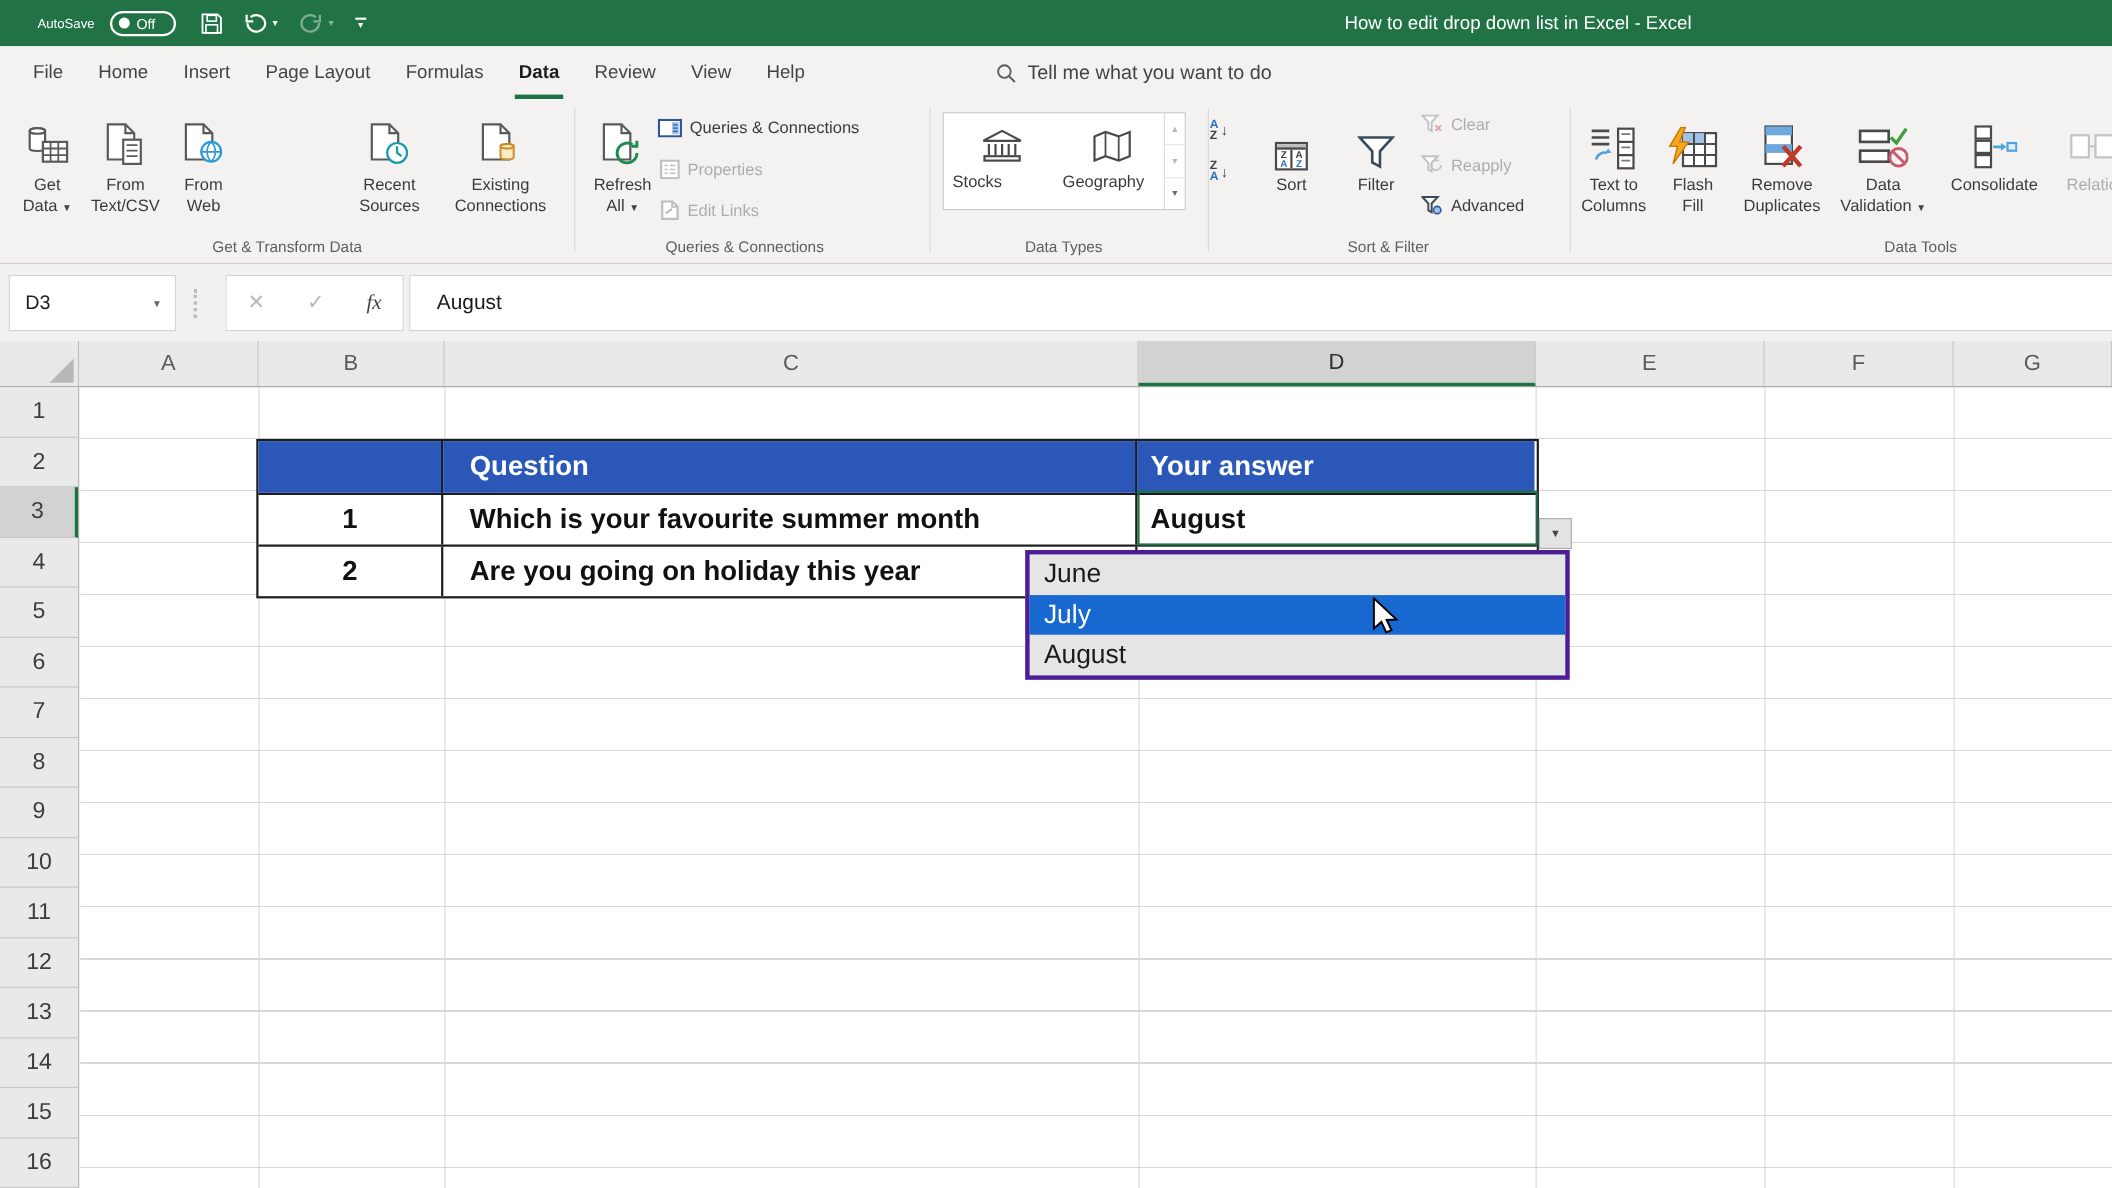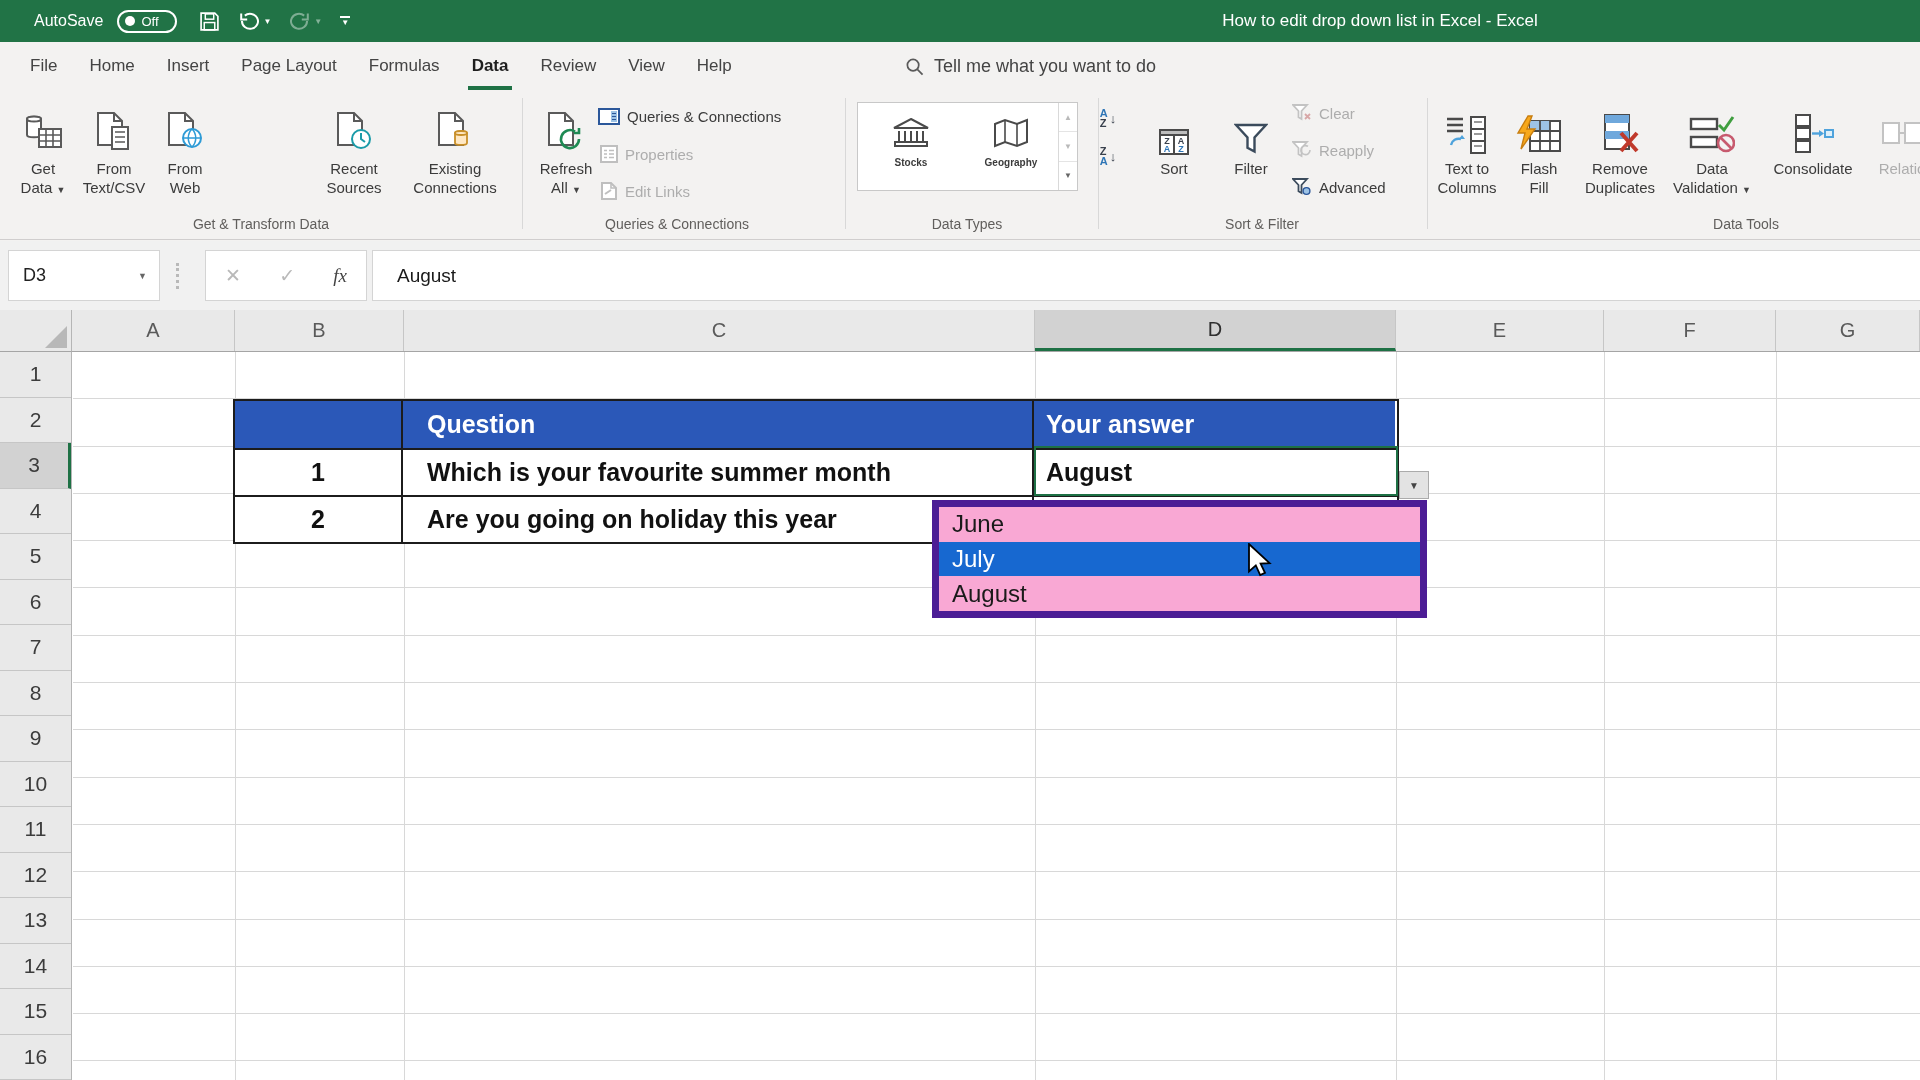--- a/index.html
+++ b/index.html
@@ -2,21 +2,21 @@
 <html><head>
 <meta charset="utf-8">
 <style>
   * { margin:0; padding:0; box-sizing:border-box; }
   html,body { width:1920px; height:1080px; overflow:hidden; }
   body { font-family:"Liberation Sans","DejaVu Sans",sans-serif; background:#fff; }
   #app { position:relative; width:1920px; height:1080px; background:#f3f2f1; }
 
   
   .titlebar { position:absolute; left:0; top:0; width:1920px; height:42px; background:#217346; display:flex; align-items:center; color:#fff; }
-  .autosave-label { margin-left:34px; font-size:16px; }
+  .autosave-label { margin-left:34px; font-size:12px; }
   .toggle { margin-left:14px; width:60px; height:23px; border:2px solid #fff; border-radius:12px; display:flex; align-items:center; padding:0 6px; gap:6px; }
   .toggle .dot { width:10px; height:10px; border-radius:50%; background:#fff; }
   .toggle .state { font-size:13px; color:#fff; }
   .qat { display:flex; align-items:center; margin-left:22px; gap:18px; }
   .qat .qbtn { display:flex; align-items:center; gap:3px; }
   .qat svg { display:block; }
   .mini-caret { font-size:8px; color:#fff; }
   .dim-caret { color:rgba(255,255,255,.45); }
   .qat-custom { display:flex; flex-direction:column; align-items:center; }
   .qat-custom .bar { width:10px; height:2px; background:#fff; margin-bottom:2px; }
@@ -33,21 +33,21 @@
   
   .ribbon { position:absolute; left:0; top:90px; width:1920px; height:150px; background:#f3f2f1; border-bottom:1px solid #d0cece; }
   .gsep { position:absolute; top:8px; bottom:10px; width:1px; background:#d8d8d8; }
   .bigbtn { position:absolute; top:7px; text-align:center; font-size:15px; line-height:19px; color:#3b3b3b; }
   .bigbtn .ic { height:62px; display:flex; align-items:flex-end; justify-content:center; padding-bottom:4px; }
   .bigbtn .car { font-size:9px; color:#444; }
   .glabel { position:absolute; top:126px; transform:translateX(-50%); font-size:14px; color:#605e5c; white-space:nowrap; }
   .stackitem { position:absolute; display:flex; align-items:center; gap:7px; font-size:15px; color:#3b3b3b; white-space:nowrap; }
   .disabled { color:#adadad !important; }
   .gallery { position:absolute; left:857px; top:12px; width:221px; height:89px; background:#fff; border:1px solid #c8c8c8; }
-  .gal-item { position:absolute; top:6px; width:90px; text-align:center; font-size:10px; color:#3b3b3b;font-weight:bold; }
+  .gal-item { position:absolute; top:6px; width:90px; font-size:15px; color:#3b3b3b; }
   .gal-item .ic { height:48px; display:flex; align-items:center; justify-content:center; }
   .gal-arrows { position:absolute; right:0; top:0; width:19px; height:87px; border-left:1px solid #d9d9d9; display:flex; flex-direction:column; }
   .gal-arrows div { flex:1; display:flex; align-items:center; justify-content:center; font-size:8px; color:#b9b9b9; border-bottom:1px solid #e4e4e4; }
   .gal-arrows div:last-child { color:#666; border-bottom:none; }
   .azbtn { position:absolute; left:1087px; width:42px; height:32px; display:flex; align-items:center; justify-content:center; gap:2px; }
   .azcol { display:flex; flex-direction:column; font-size:11px; font-weight:700; line-height:10px; }
   .az-blue { color:#2e75b6; } .az-dark { color:#39414d; }
   .azarrow { font-size:13px; color:#39414d; }
   .sorticon { width:30px; height:26px; border:2px solid #4a4a4a; background:#fff; position:relative; }
   .sorticon .cap { position:absolute; left:0; right:0; top:0; height:5px; background:#bdbdbd; border-bottom:2px solid #4a4a4a; }
@@ -88,21 +88,21 @@
   .tc { border-right:2px solid #1c1c1c; display:flex; align-items:center; font-weight:700; font-size:25px; color:#111; }
   .tc:last-child { border-right:none; }
   .tc.num { width:168px; justify-content:center; }
   .tc.qst { width:631px; padding-left:24px; }
   .tc.ans { width:361px; padding-left:12px; }
   .trow.hdr .tc { background:#2b58b8; color:#fff; border-right-color:#1c1c1c; }
   .d3sel { position:absolute; left:1034px; top:136px; width:364px; height:50px; border:2px solid #1e7145; pointer-events:none; }
   .ddbtn { position:absolute; left:1399px; top:161px; width:30px; height:28px; background:#e3e3e3; border:1px solid #ababab; display:flex; align-items:center; justify-content:center; font-size:10px; color:#444; }
 
   
-  .ddlist { position:absolute; left:932px; top:190px; width:495px; height:118px; background:#f9a8d4; border:7px solid #4c1d95; display:flex; flex-direction:column; }
+  .ddlist { position:absolute; left:932px; top:190px; width:495px; height:118px; background:#e5e5e5; border:4px solid #4c1d95; display:flex; flex-direction:column; }
   .dditem { flex:1; display:flex; align-items:center; padding-left:13px; font-size:24px; color:#1a1a1a; }
   .dditem.sel { background:#1768d0; color:#fff; }
 
   .cursor { position:absolute; left:1247px; top:233px; }
 </style>
 </head>
 <body>
 
 <div id="app">
 

